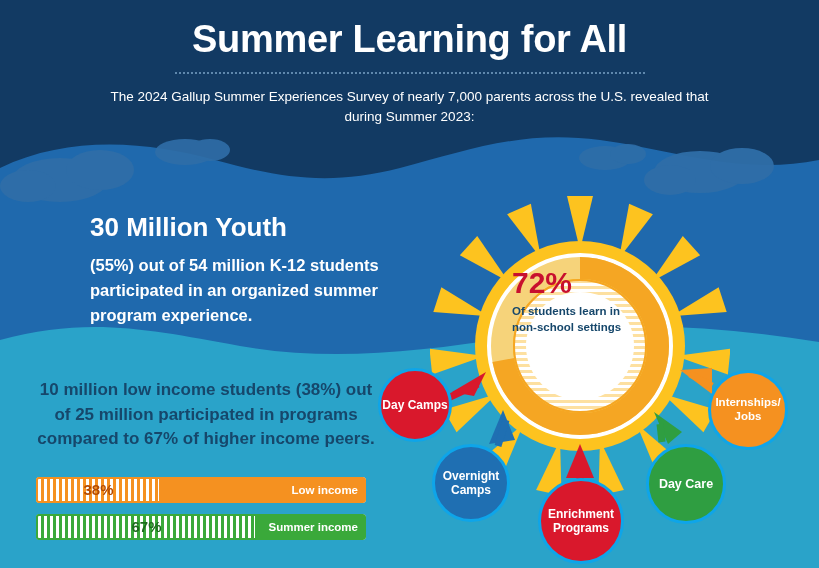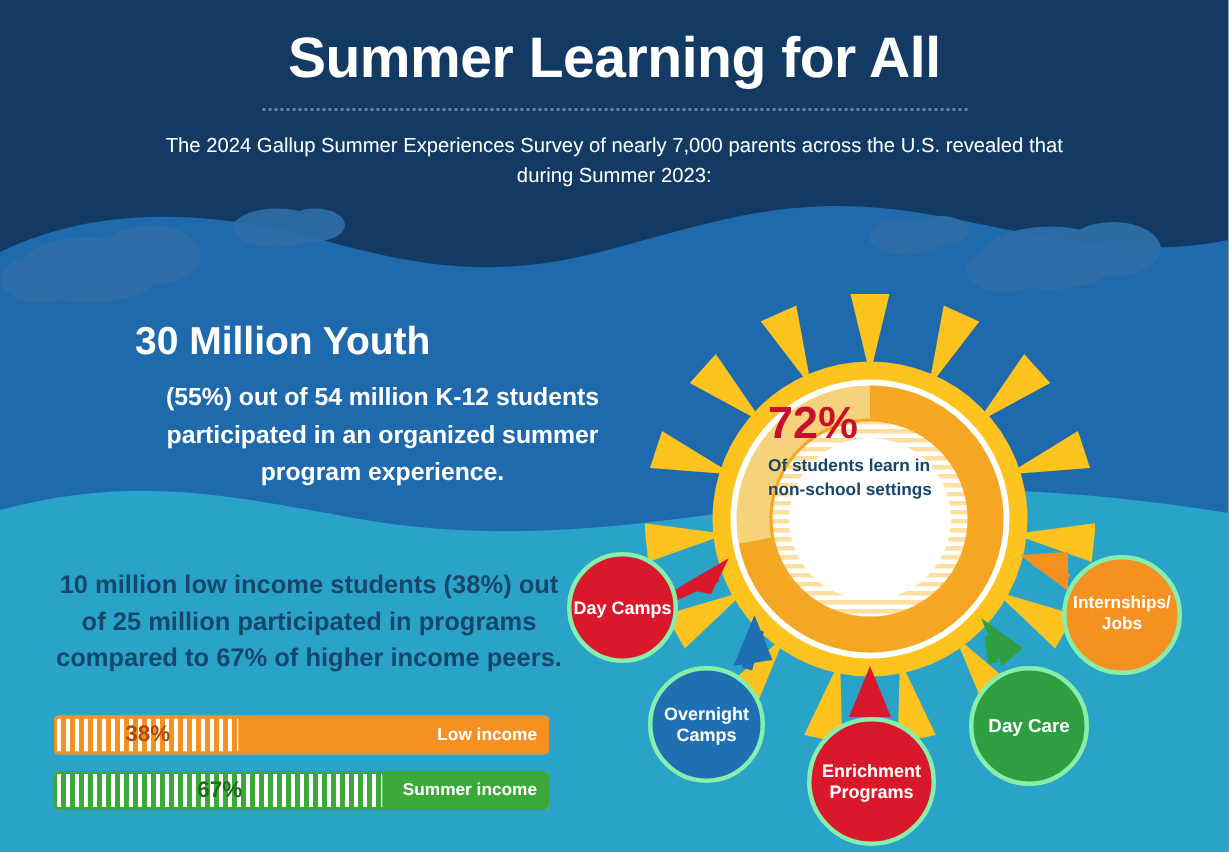--- a/index.html
+++ b/index.html
@@ -66,21 +66,20 @@
     font-weight: bold;
     color: #ffffff;
     margin: 0 0 10px 0;
   }
   .stat-top .sub {
     font-size: 16.5px;
     line-height: 1.5;
     font-weight: bold;
     color: #ffffff;
     margin: 0;
-    text-align: center;
   }
   .stat-bottom {
     position: absolute;
     left: 36px;
     top: 378px;
     width: 340px;
     text-align: center;
     z-index: 6;
   }
   .stat-bottom p {
@@ -174,21 +173,21 @@
   .donut-cap {
     font-size: 11.5px;
     font-weight: bold;
     color: #16476b;
     line-height: 1.38;
   }
   
   .bubble {
     position: absolute;
     border-radius: 50%;
-    border: 3px solid #86efac;
+    border: 3px solid #0ea5e9;
     color: #ffffff;
     display: flex;
     align-items: center;
     justify-content: center;
     text-align: center;
     font-weight: bold;
     line-height: 1.2;
     z-index: 8;
     box-sizing: border-box;
   }

